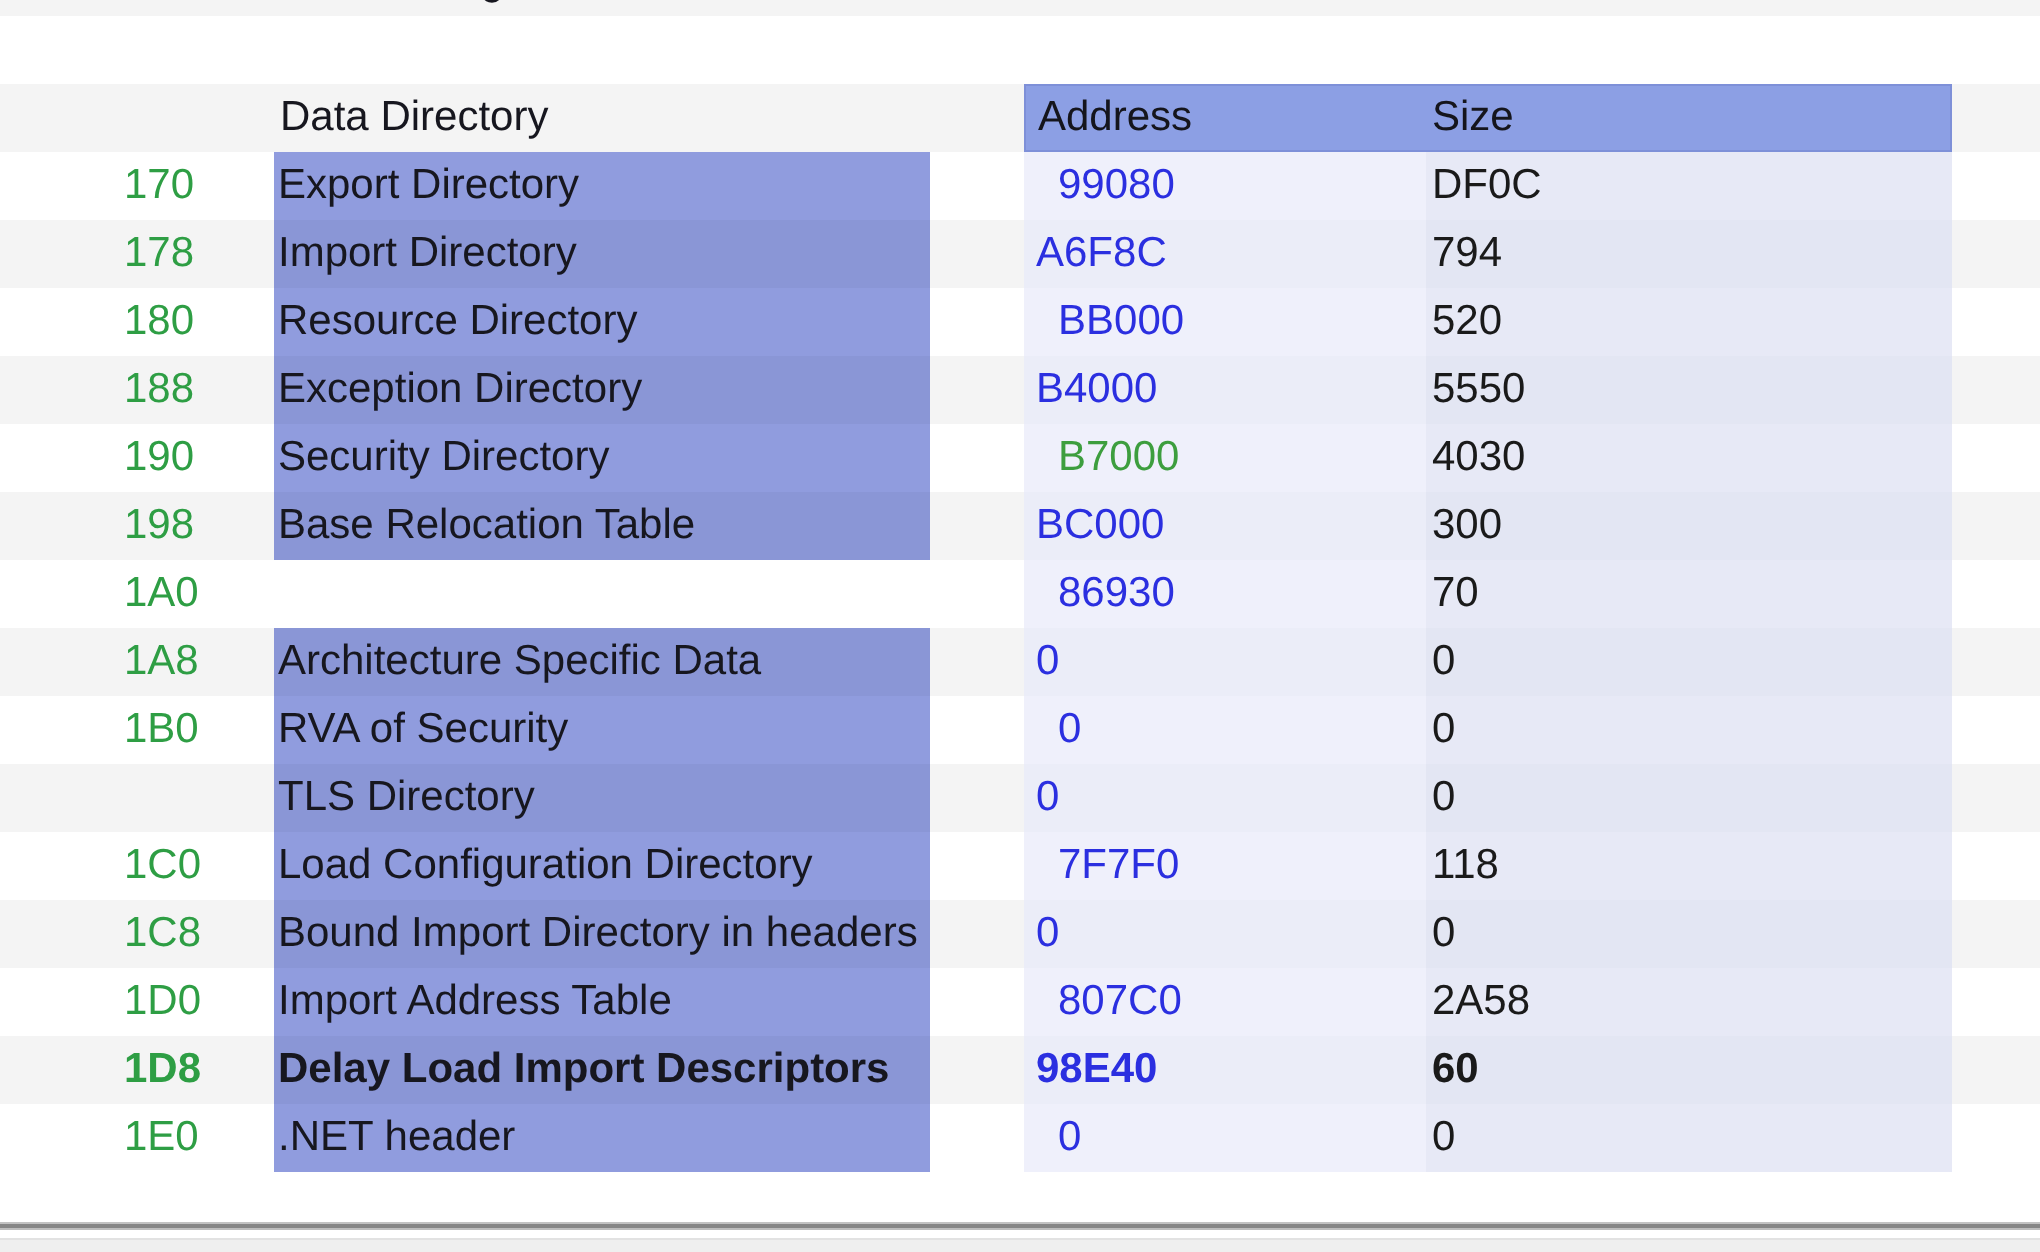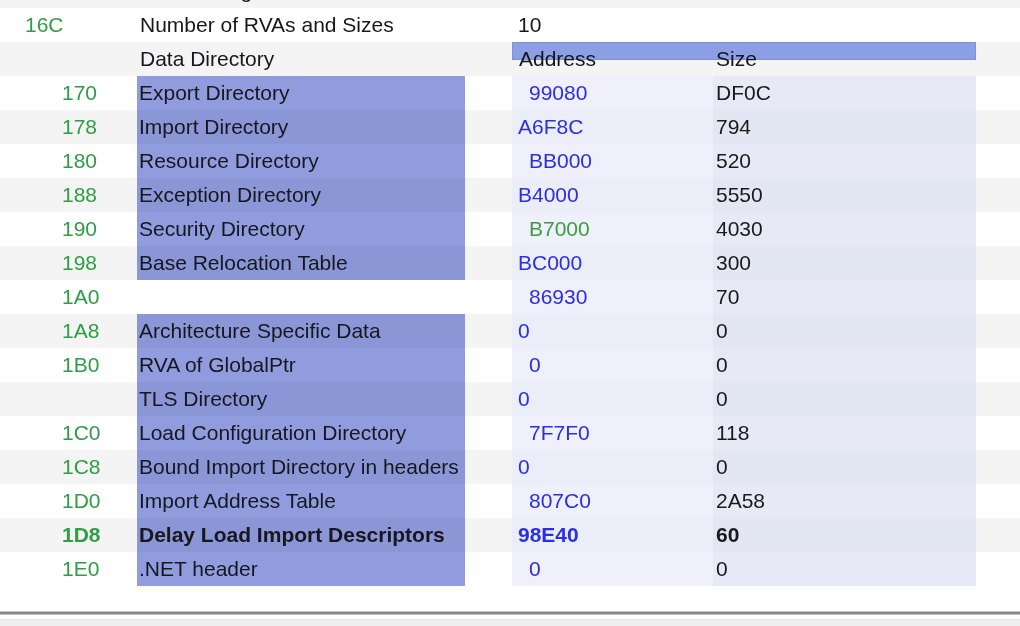--- a/index.html
+++ b/index.html
@@ -30,21 +30,21 @@
   .addr-sel{left:512px;width:201px;padding-left:6px;box-sizing:border-box;}
   .row.even .addr-sel{background:var(--sel-addr-even);padding-left:17px;}
   .row.odd  .addr-sel{background:var(--sel-addr-odd);}
   .size-sel{left:713px;width:263px;padding-left:3px;box-sizing:border-box;color:#1a1a1a;}
   .row.even .size-sel{background:var(--sel-size-even);}
   .row.odd  .size-sel{background:var(--sel-size-odd);}
   .addr-blue{color:var(--blue);}
   .addr-green{color:var(--addr-green);}
   
   .hdr-band{
-    position:absolute;left:512px;top:0;width:464px;height:18px;box-sizing:border-box;
+    position:absolute;left:512px;top:0;width:464px;height:34px;box-sizing:border-box;
     background:var(--sel-header);
     border:1px solid var(--sel-header-border);
     line-height:32px;
   }
   .hdr-band .hdr-address{position:absolute;left:6px;top:0;color:#15151c;}
   .hdr-band .hdr-size{position:absolute;left:203px;top:0;color:#15151c;}
   
   .clip-row{position:absolute;top:0;left:0;width:1020px;height:8px;overflow:hidden;background:var(--row-alt);}
   .clip-inner{position:absolute;top:-26px;left:0;width:1020px;height:34px;line-height:34px;}
   
@@ -61,25 +61,20 @@
 <div id="screen">
 
   <div class="clip-row">
     <div class="clip-inner">
       <span class="cell offset-cell lvl1">168</span>
       <span class="cell label-cell">Loader Flags</span>
       <span class="cell value-cell">0</span>
     </div>
   </div>
 
-  <div class="row even" style="top:8px">
-    <span class="cell offset-cell lvl1">16C</span>
-    <span class="cell label-cell">Number of RVAs and Sizes</span>
-    <span class="cell value-cell">10</span>
-  </div>
 
   <div class="row odd" style="top:42px">
     <span class="expander">
       <svg width="12" height="12" viewBox="0 0 12 12">
           <polyline points="1,3 6,8 11,3" fill="none" stroke="#3c3c3c" stroke-width="2.2"></polyline>
         </svg>
     </span>
     <span class="cell label-cell">Data Directory</span>
     <div class="hdr-band">
       <span class="hdr-address">Address</span>
@@ -130,21 +125,21 @@
         <span class="cell size-sel">70</span>
       </div>
       <div class="row odd" style="top: 314px;">
         <span class="cell offset-cell lvl2">1A8</span>
         <span class="cell desc-sel">Architecture Specific Data</span>
         <span class="cell addr-sel addr-blue">0</span>
         <span class="cell size-sel">0</span>
       </div>
       <div class="row even" style="top: 348px;">
         <span class="cell offset-cell lvl2">1B0</span>
-        <span class="cell desc-sel">RVA of GlobalPtr</span>
+        <span class="cell desc-sel">RVA of Security</span>
         <span class="cell addr-sel addr-blue">0</span>
         <span class="cell size-sel">0</span>
       </div>
       <div class="row odd" style="top: 382px;">
         <span class="cell desc-sel">TLS Directory</span>
         <span class="cell addr-sel addr-blue">0</span>
         <span class="cell size-sel">0</span>
       </div>
       <div class="row even" style="top: 416px;">
         <span class="cell offset-cell lvl2">1C0</span>

